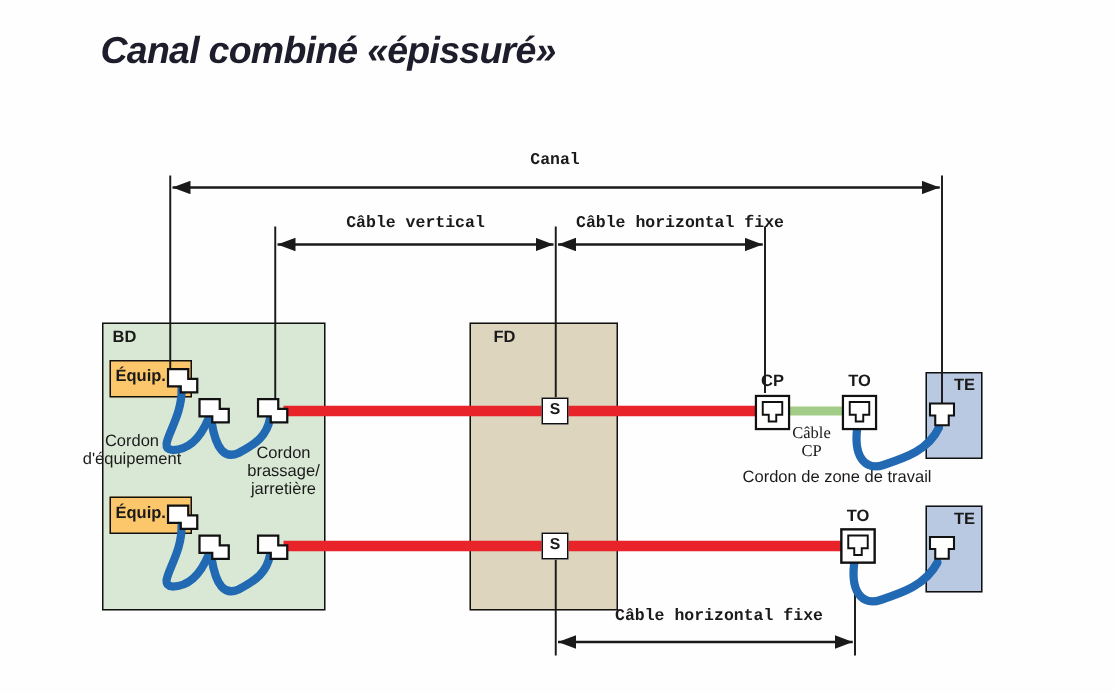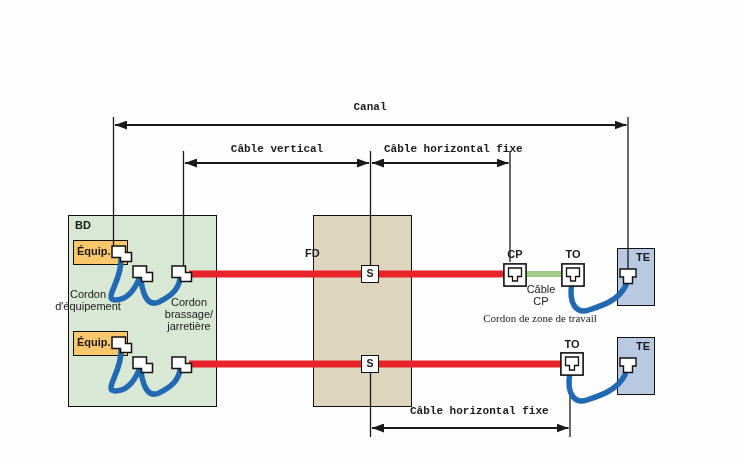--- a/index.html
+++ b/index.html
@@ -27,20 +27,21 @@
     position:absolute;width:18px;height:18px;background:#fff;border:1.6px solid #111;
     box-sizing:border-box;z-index:3;font-size:10.5px;font-weight:700;text-align:center;
     line-height:14px;
   }
 </style>
 </head>
 <body>
 
 <div id="canvas">
 
+  <div id="title" class="abs">Canal combiné «épissuré»</div>
 
   <div class="box" style="left: 68px; top: 215px; width: 149px; height: 192px; background-color: rgb(217, 232, 213);"></div>
   <div class="box" style="left: 313px; top: 215px; width: 99px; height: 192px; background-color: rgb(222, 213, 191);"></div>
   <div class="box" style="left: 617px; top: 248px; width: 38px; height: 58px; border-width: 1.4px; background-color: rgb(185, 201, 226);"></div>
   <div class="box" style="left: 617px; top: 337px; width: 38px; height: 58px; border-width: 1.4px; background-color: rgb(185, 201, 226);"></div>
   <div class="box" style="left: 73px; top: 240px; width: 55px; height: 25px; border-width: 1.5px; background-color: rgb(251, 199, 106);"></div>
   <div class="box" style="left: 73px; top: 331px; width: 55px; height: 25px; border-width: 1.5px; background-color: rgb(251, 199, 106);"></div>
 
   <svg id="svg-overlay" width="743" height="462" viewBox="0 0 743 462">
     <defs>
@@ -111,36 +112,36 @@
       <path d="M1,1 H17 V9 H13.5 V15.5 H4.5 V9 H1 Z" fill="#fff" stroke="#111" stroke-width="1.4"></path>
     </svg>
   <svg class="connector" style="left:619px;top:357px;" width="18" height="17" viewBox="0 0 18 17">
       <path d="M1,1 H17 V9 H13.5 V15.5 H4.5 V9 H1 Z" fill="#fff" stroke="#111" stroke-width="1.4"></path>
     </svg>
 
   <div class="splice" style="left:361px;top:265px;">S</div>
   <div class="splice" style="left:361px;top:355px;">S</div>
 
   <div class="box-label" style="left:75px;top:219px;">BD</div>
-  <div class="box-label" style="left:305px;top:219px;margin-top:28px;">FD</div>
+  <div class="box-label" style="left:329px;top:219px;">FD</div>
   <div class="box-label" style="left:617px;top:251px;width:33px;text-align:right;">TE</div>
   <div class="box-label" style="left:617px;top:340px;width:33px;text-align:right;">TE</div>
   <div class="box-label" style="left:77px;top:245px;">Équip.</div>
   <div class="box-label" style="left:77px;top:336px;">Équip.</div>
   <div class="box-label" style="left:503px;top:248px;width:24px;text-align:center;">CP</div>
   <div class="box-label" style="left:561px;top:248px;width:24px;text-align:center;">TO</div>
   <div class="box-label" style="left:560px;top:338px;width:24px;text-align:center;">TO</div>
 
   <div class="dim-label" style="left:330px;top:101px;width:80px;">Canal</div>
   <div class="dim-label" style="left:217px;top:143px;width:120px;text-align:center;">Câble vertical</div>
   <div class="dim-label" style="left:384px;top:143px;width:120px;">Câble horizontal fixe</div>
   <div class="dim-label" style="left:410px;top:405px;width:120px;">Câble horizontal fixe</div>
 
   <div class="note-label" style="left:42px;top:288px;width:92px;">Cordon
 d'équipement</div>
   <div class="note-label" style="left:143px;top:296px;width:92px;">Cordon
 brassage/
 jarretière</div>
-  <div class="note-label" style="left:511px;top:283px;width:60px;">Câble
+  <div class="note-label" style="left:511px;top:283px;width:60px;font-family:Liberation Serif, serif;">Câble
 CP</div>
-  <div class="note-label" style="left:470px;top:312px;width:140px;white-space:nowrap;text-align:center;font-family:Liberation Serif, serif;">Cordon de zone de travail</div>
+  <div class="note-label" style="left:481px;top:312px;width:140px;white-space:nowrap;text-align:right;">Cordon de zone de travail</div>
 
 </div>
 
 </body></html>

